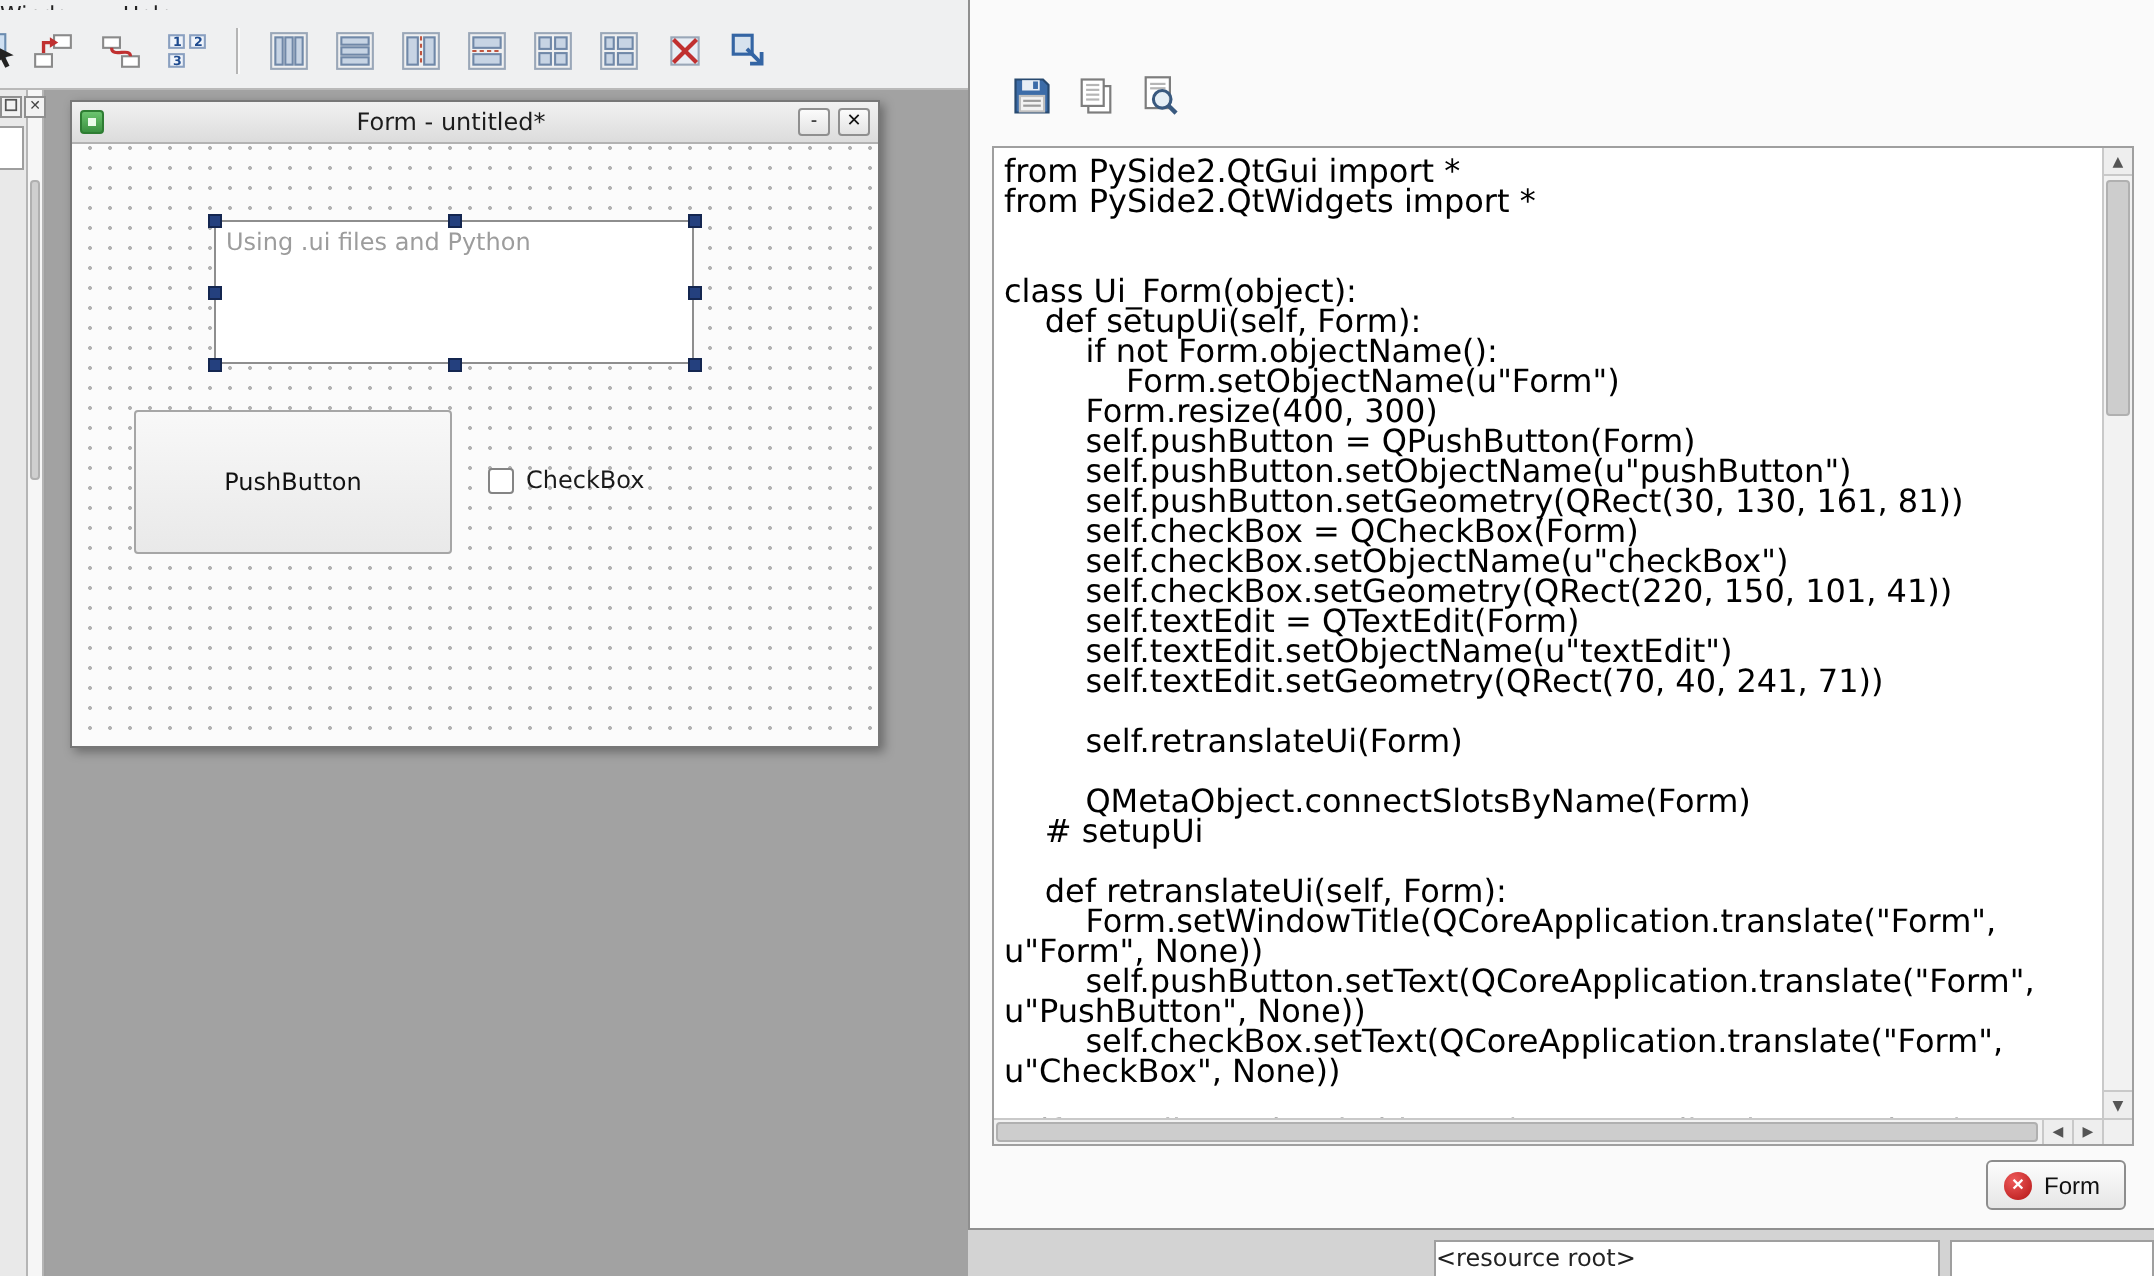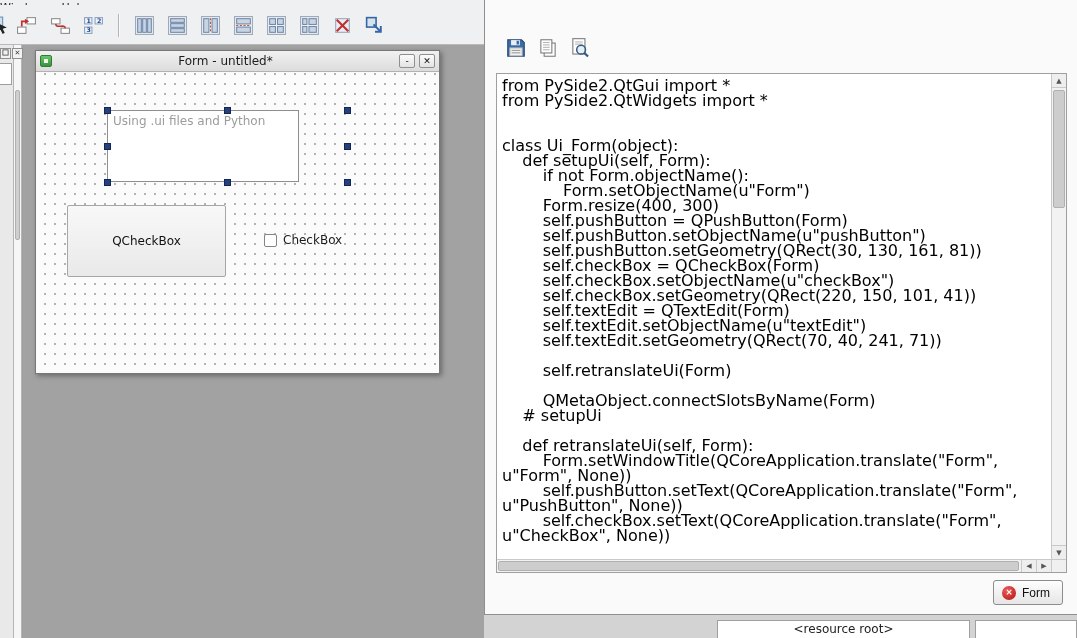--- a/index.html
+++ b/index.html
@@ -27,24 +27,24 @@
   .form-window { position: absolute; left: 35px; top: 50px; width: 405px; height: 324px; background: #fbfbfb; border: 1px solid #777777; box-shadow: 2px 2px 5px rgba(0,0,0,0.35); }
   .form-titlebar { height: 21px; background: linear-gradient(#f1f1f1, #dcdcdc); border-bottom: 1px solid #b2b2b2; display: flex; align-items: center; padding: 0 4px; gap: 4px; }
   .form-app-icon { width: 12px; height: 12px; background: linear-gradient(#6cc46f, #3a9140); border: 1px solid #2e7d33; border-radius: 2px; position: relative; flex: none; }
   .form-app-icon::after { content: ""; position: absolute; left: 3px; top: 3px; width: 4px; height: 4px; background: #eafbe9; }
   .form-title { flex: 1; text-align: center; font-size: 12px; color: #1c1c1c; white-space: nowrap; overflow: hidden; }
   .winbtn { width: 16px; height: 14px; border: 1px solid #8f8f8f; border-radius: 2px; background: linear-gradient(#fbfbfb, #e3e3e3); font-size: 9px; line-height: 12px; text-align: center; color: #111; flex: none; }
   .winbtn.close { font-weight: bold; }
   .form-body { position: relative; height: 301px; background-color: #fbfbfb;
     background-image: radial-gradient(circle, #b3b3b3 0.9px, transparent 1.1px);
     background-size: 10px 10px; background-position: 4px 7px; overflow: hidden; }
-  .w-textedit { position: absolute; left: 71px; top: 38px; width: 192px; height: 72px; background: #ffffff; border: 1px solid #8e8e8e; padding: 3px 5px; color: #9c9c9c; }
+  .w-textedit { position: absolute; left: 71px; top: 38px; width: 240px; height: 72px; background: #ffffff; border: 1px solid #8e8e8e; padding: 3px 5px; color: #9c9c9c; }
   .sel-handle { position: absolute; width: 7px; height: 7px; background: #24407e; border: 1px solid #142650; z-index: 3; }
   .w-pushbutton { position: absolute; left: 31px; top: 133px; width: 159px; height: 72px; background: linear-gradient(#f8f8f8, #e9e9e9); border: 1px solid #a6a6a6; border-radius: 2px; display: flex; align-items: center; justify-content: center; color: #111; }
-  .w-checkbox { position: absolute; left: 228px; top: 161px; display: flex; align-items: center; gap: 6px; }
+  .w-checkbox { position: absolute; left: 208px; top: 161px; display: flex; align-items: center; gap: 6px; }
   .w-checkbox .box { width: 13px; height: 13px; background: #fff; border: 1px solid #848484; border-radius: 2px; flex: none; }
 
   
   .dialog { position: absolute; left: 484px; top: 0; width: 593px; height: 615px; background: #fafafa; border-left: 1px solid #8f8f8f; border-bottom: 1px solid #8f8f8f; }
   .dlg-icon { position: absolute; top: 36px; width: 24px; height: 24px; display: flex; align-items: center; justify-content: center; }
   .dlg-icon svg { width: 22px; height: 22px; }
   .code-area { position: absolute; left: 11px; top: 73px; width: 571px; height: 500px; background: #ffffff; border: 1px solid #9f9f9f; }
   .code-text { position: absolute; left: 0; top: 0; right: 15px; bottom: 13px; overflow: hidden; padding: 4px 2px 4px 5px; font-family: "DejaVu Sans", "Liberation Sans", sans-serif; font-size: 16px; line-height: 15px; white-space: pre-wrap; color: #000; }
   .vscroll { position: absolute; right: 0; top: 0; bottom: 13px; width: 15px; background: #f2f2f2; border-left: 1px solid #c9c9c9; }
   .hscroll { position: absolute; left: 0; right: 15px; bottom: 0; height: 13px; background: #f2f2f2; border-top: 1px solid #c9c9c9; }
@@ -55,21 +55,21 @@
   .hthumb { position: absolute; top: 1px; bottom: 1px; left: 1px; right: 32px; background: #cdcdcd; border: 1px solid #b0b0b0; border-radius: 2px; }
   .hscroll .larr { top: 0; bottom: 0; right: 15px; width: 15px; border-left: 1px solid #c9c9c9; }
   .hscroll .rarr { top: 0; bottom: 0; right: 0; width: 15px; border-left: 1px solid #c9c9c9; }
   .sb-corner { position: absolute; right: 0; bottom: 0; width: 15px; height: 13px; background: #f0f0f0; border-left: 1px solid #c9c9c9; border-top: 1px solid #c9c9c9; }
   .close-btn { position: absolute; right: 14px; bottom: 9px; height: 25px; padding: 0 12px 0 8px; display: inline-flex; align-items: center; gap: 6px; background: linear-gradient(#fdfdfd, #e6e6e6); border: 1px solid #8d8d8d; border-radius: 3px; font-size: 12px; color: #111; }
   .close-btn .redx { width: 14px; height: 14px; border-radius: 50%; background: radial-gradient(circle at 35% 30%, #ee5a5a, #b31414); color: #fff; font-size: 8px; font-weight: bold; line-height: 14px; text-align: center; flex: none; }
 
   
   .bottom-strip { position: absolute; left: 484px; top: 615px; width: 593px; height: 23px; background: #d3d3d3; }
   .res-box { position: absolute; top: 620px; height: 18px; background: #ffffff; border: 1px solid #9f9f9f; border-bottom: none; }
-  .res-box.one { left: 717px; width: 253px; text-align: center; font-size: 12px; line-height: 17px; color: #222; }
+  .res-box.one { left: 717px; width: 253px; font-size: 12px; line-height: 17px; color: #222; }
   .res-box.two { left: 975px; width: 102px; }
 </style>
 </head>
 <body>
 
 <div id="root">
 
   <div class="menubar">
     <span>Window</span><span class="menu-help">Help</span>
   </div>
@@ -198,21 +198,21 @@
       </div>
       <span class="sel-handle" style="left:68px;top:35px"></span>
       <span class="sel-handle" style="left:188px;top:35px"></span>
       <span class="sel-handle" style="left:308px;top:35px"></span>
       <span class="sel-handle" style="left:68px;top:71px"></span>
       <span class="sel-handle" style="left:308px;top:71px"></span>
       <span class="sel-handle" style="left:68px;top:107px"></span>
       <span class="sel-handle" style="left:188px;top:107px"></span>
       <span class="sel-handle" style="left:308px;top:107px"></span>
       <div class="w-pushbutton">
-        <span>QCheckBox</span>
+        <span>PushButton</span>
       </div>
       <div class="w-checkbox">
         <span class="box"></span>
         <span>CheckBox</span>
       </div>
     </div>
   </div>
 
   <div class="dialog">
     <span class="dlg-icon" style="left:19px">

